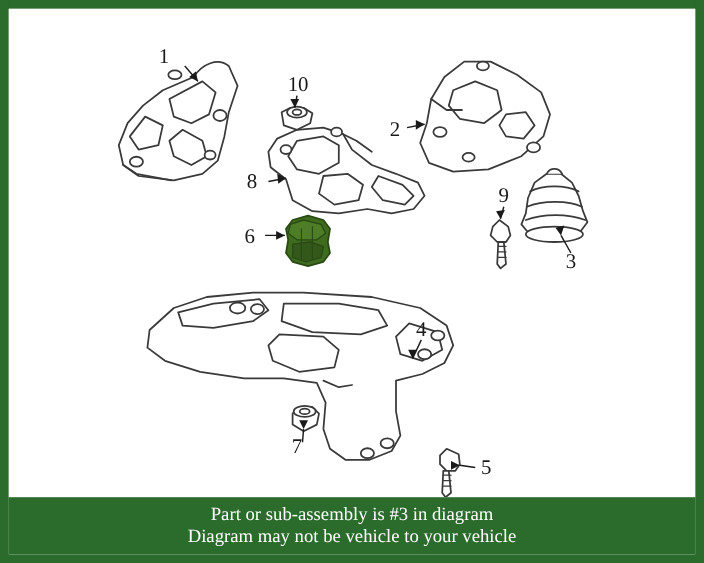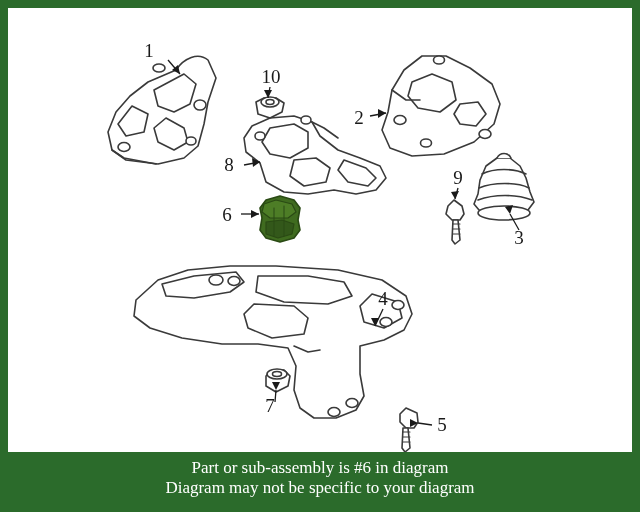--- a/index.html
+++ b/index.html
@@ -223,17 +223,17 @@
       <text class="num" x="434" y="423" text-anchor="middle">5</text>
       <text class="num" x="219" y="213" text-anchor="middle">6</text>
       <text class="num" x="262" y="404" text-anchor="middle">7</text>
       <text class="num" x="221" y="163" text-anchor="middle">8</text>
       <text class="num" x="450" y="176" text-anchor="middle">9</text>
       <text class="num" x="263" y="75" text-anchor="middle">10</text>
     </svg>
   </div>
 
   <div class="caption-band">
-    <div class="caption-line">Part or sub-assembly is #6 in diagram</div>
-    <div class="caption-line">Diagram may not be specific to your diagram</div>
+    <div class="caption-line">Part or sub-assembly is #3 in diagram</div>
+    <div class="caption-line">Diagram may not be vehicle to your vehicle</div>
   </div>
 
 </div>
 
 </body></html>

